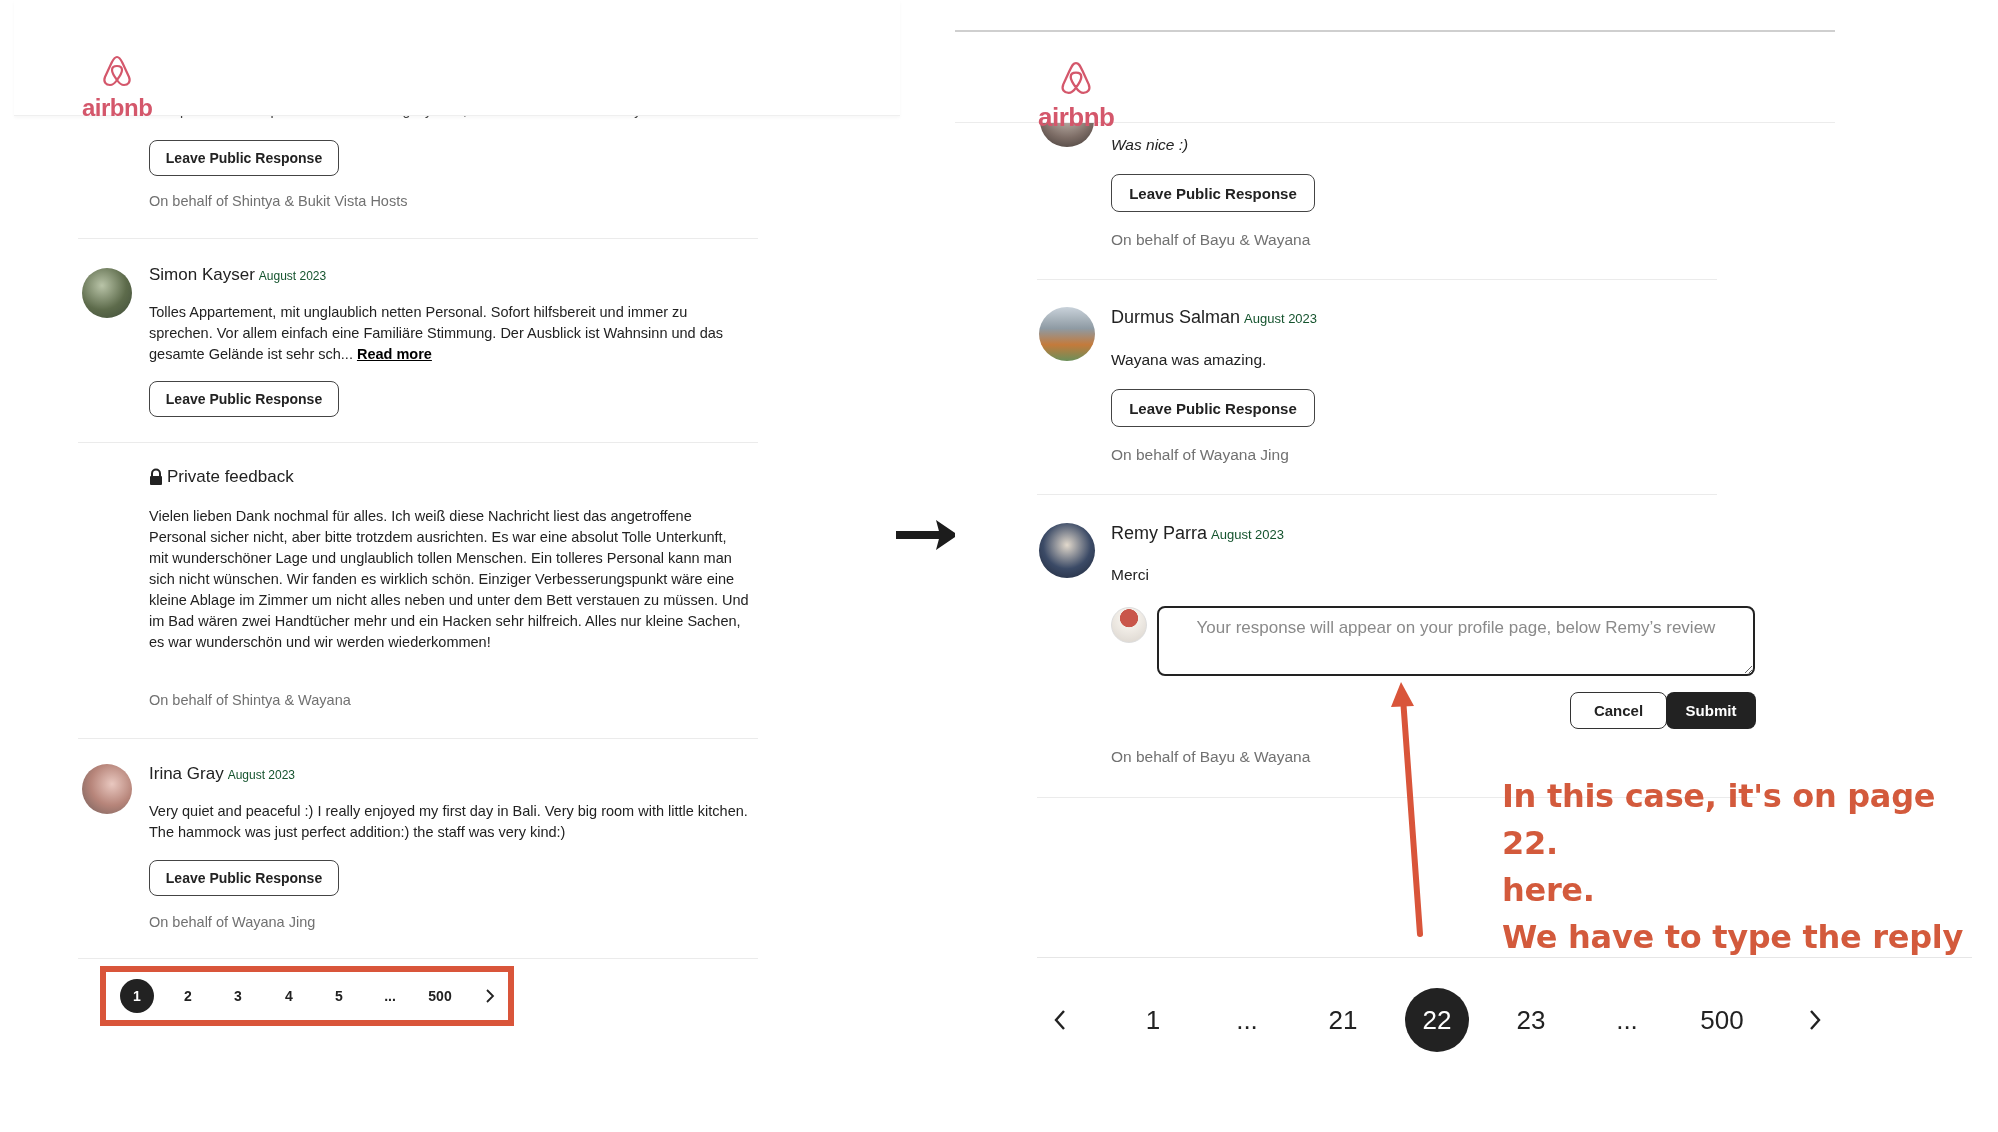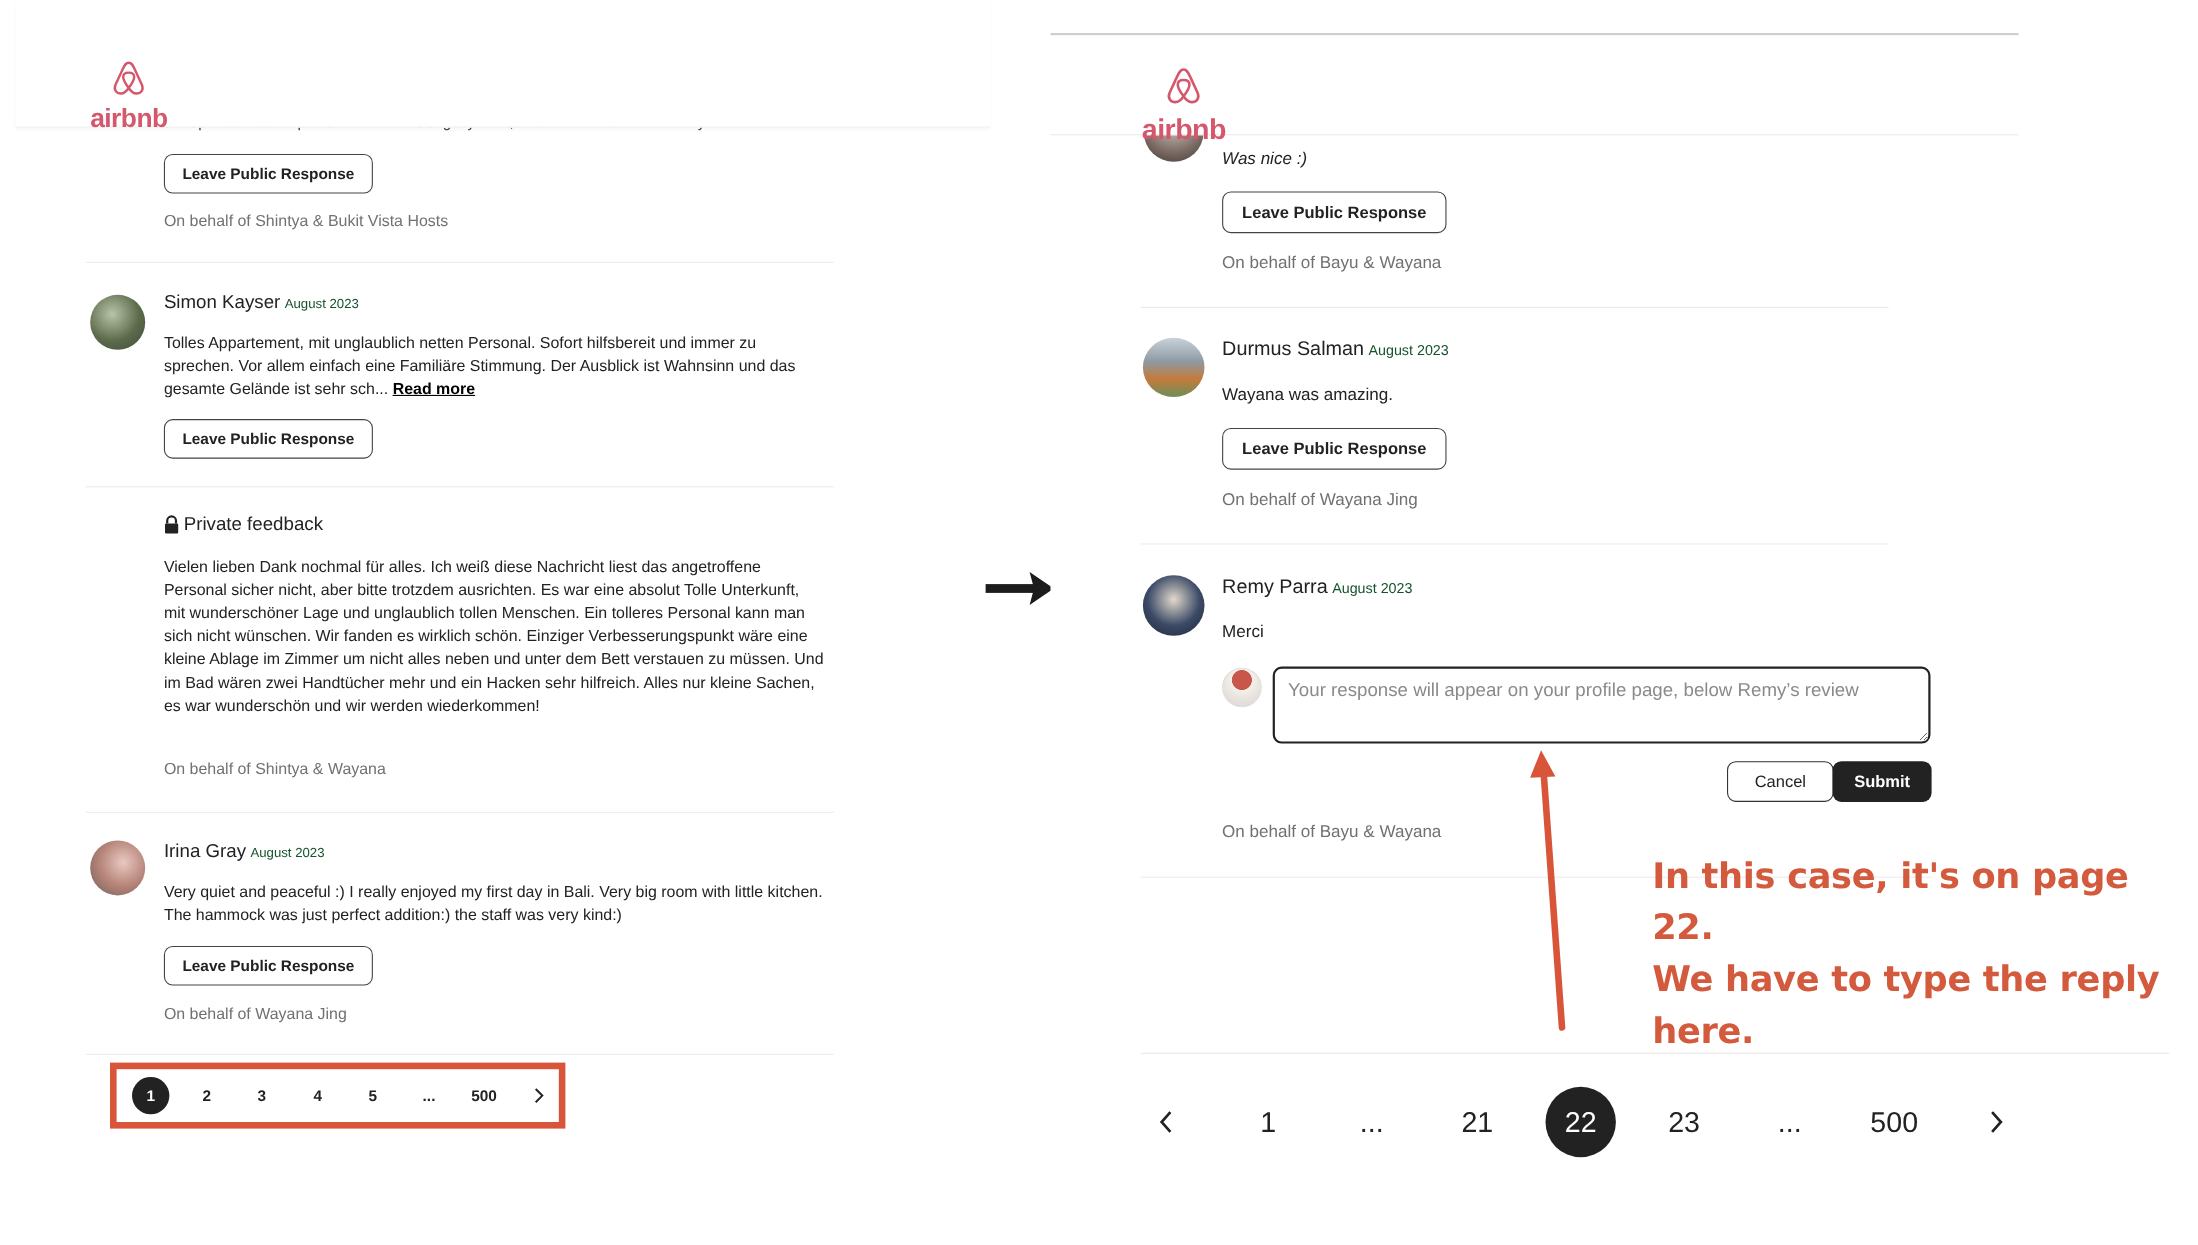--- a/index.html
+++ b/index.html
@@ -33,23 +33,23 @@
   .pg-item { position: absolute; display: flex; align-items: center; justify-content: center; font-size: 14px; font-weight: 700; color: #222; cursor: pointer; }
   .pg-active { background: #222; color: #fff; border-radius: 50%; }
 
   .pg-r { position: absolute; display: flex; align-items: center; justify-content: center; font-size: 26px; color: #222; cursor: pointer; height: 64px; top: 988px; }
   .pg-r.active { background: #222; color: #fff; border-radius: 50%; width: 64px; }
 
   .annot { position: absolute; color: #d35a3c; font-weight: 700; font-family: "DejaVu Sans", sans-serif; }
   .annot-left { left: 422px; top: 858px; font-size: 24px; line-height: 35px; letter-spacing: -0.3px; }
   .annot-right { left: 1502px; top: 773px; font-size: 32px; line-height: 47px; letter-spacing: -0.3px; }
 
-  textarea.reply { position: absolute; left: 1157px; top: 606px; width: 598px; height: 70px; border: 2px solid #222; border-radius: 8px; padding: 10px 12px; font-size: 17px; font-family: "Liberation Sans", sans-serif; color: #222; resize: vertical; }
+  textarea.reply { position: absolute; left: 1157px; top: 606px; width: 598px; height: 70px; border: 2px solid #222; border-radius: 8px; padding: 10px 12px; font-size: 17px; font-family: "Liberation Sans", sans-serif; color: #222; resize: vertical; text-align: center; }
   textarea.reply::placeholder { color: #8a8a8a; }
-  .btn-cancel { position: absolute; left: 1570px; top: 692px; width: 97px; height: 37px; border: 1.5px solid #333; border-radius: 8px; background: #fff; font-size: 15px; font-weight: 400; color: #222; display: flex; align-items: center; justify-content: center; cursor: pointer; }
+  .btn-cancel { position: absolute; left: 1570px; top: 692px; width: 97px; height: 37px; border: 1.5px solid #333; border-radius: 8px; background: #fff; font-size: 15px; font-weight: 700; color: #222; display: flex; align-items: center; justify-content: center; cursor: pointer; }
   .btn-submit { position: absolute; left: 1666px; top: 692px; width: 90px; height: 37px; border-radius: 8px; background: #222; font-size: 15px; font-weight: 700; color: #fff; display: flex; align-items: center; justify-content: center; cursor: pointer; }
 </style>
 </head>
 <body>
 
 <div class="panel panel-left">
 
   <div class="body-text" style="left:149px; top:100px; width:600px; white-space:nowrap; overflow:hidden; height:20px; font-size:14px; color:#444;">transportation/ tour plans. The room is slightly dark, but overall clean and comfy.</div>
   <div class="btn-outline" style="left:149px; top:140px; width:190px; height:36px;">Leave Public Response</div>
   <div class="behalf" style="left:149px; top:193px;">On behalf of Shintya &amp; Bukit Vista Hosts</div>
@@ -159,22 +159,22 @@
 <div class="divider" style="left:1037px; top:797px; width:720px;"></div>
 <div class="divider" style="left:1037px; top:957px; width:935px; background:#e6e6e6;"></div>
 
 <svg class="abs" style="left:1380px; top:676px;" width="60" height="265" viewBox="0 0 60 265">
   <line x1="40" y1="258" x2="23" y2="22" stroke="#d9553a" stroke-width="6" stroke-linecap="round"></line>
   <path d="M21 6 L34 30 L11 31 Z" fill="#d9553a"></path>
 </svg>
 
 <div class="annot annot-right">
   <div>In this case, it's on page 22.</div>
+  <div>here.</div>
   <div>We have to type the reply</div>
-  <div>here.</div>
 </div>
 
 <div class="pg-r" style="left:1043px; width:34px;">
   <svg width="14" height="22" viewBox="0 0 14 22">
       <path d="M11 2 L3 11 L11 20" fill="none" stroke="#222" stroke-width="2.4"></path>
     </svg>
 </div>
 <div class="pg-r" style="left:1132px; width:42px;">1</div>
 <div class="pg-r" style="left:1226px; width:42px;">...</div>
 <div class="pg-r" style="left:1318px; width:50px;">21</div>

